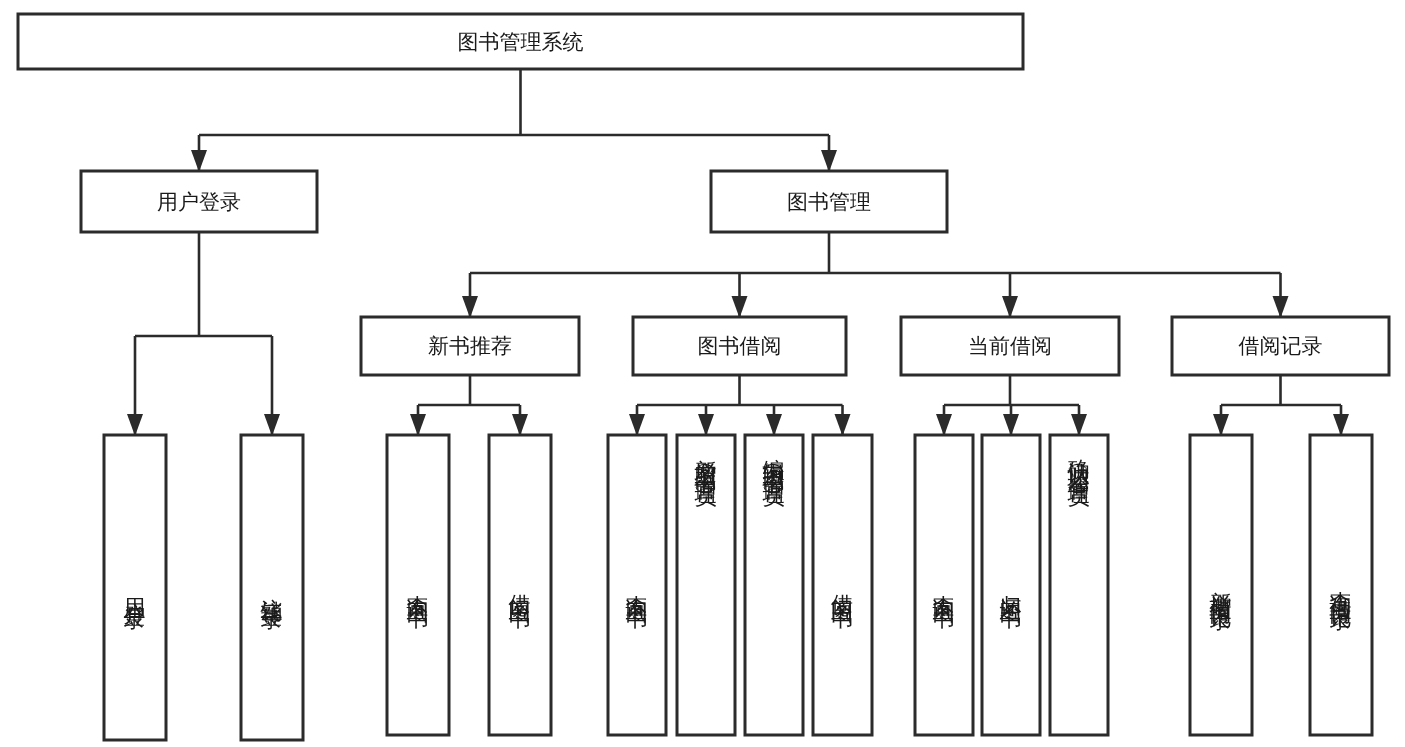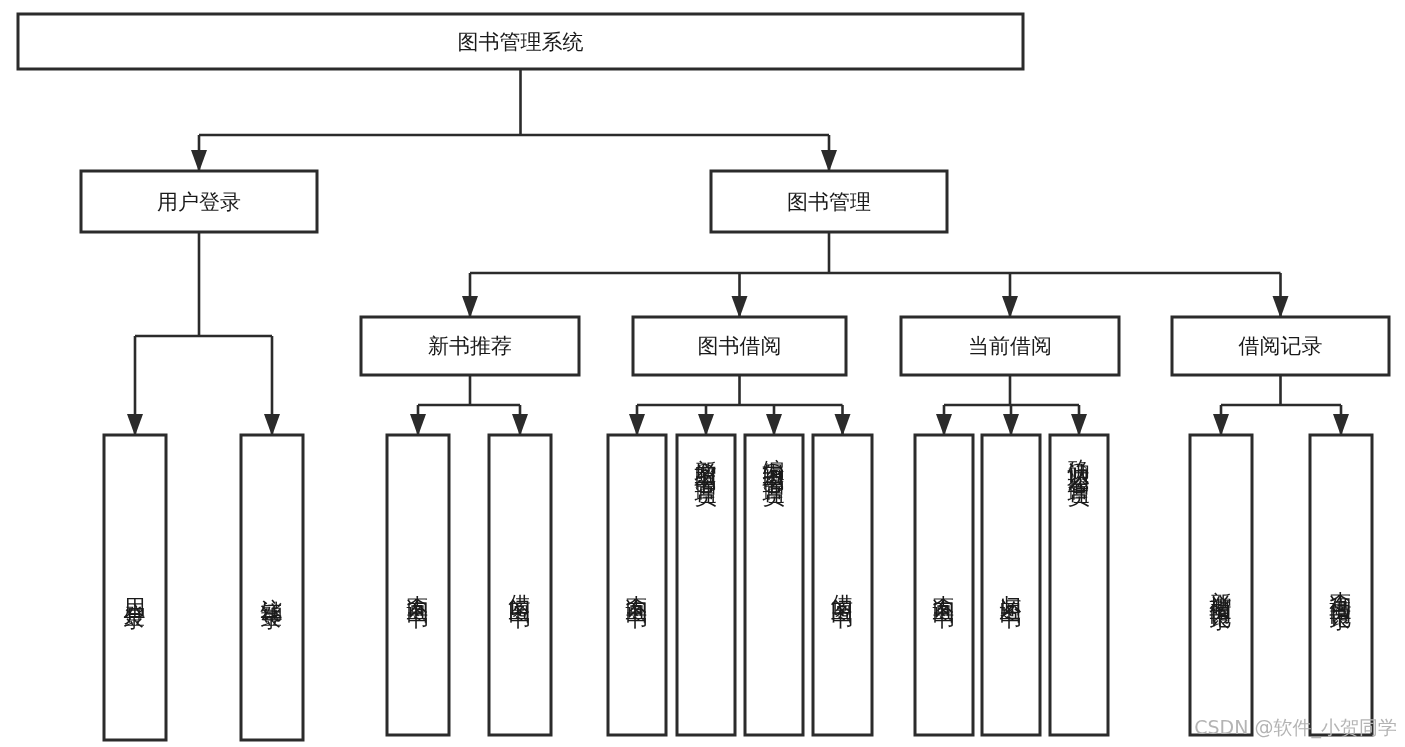--- a/index.html
+++ b/index.html
@@ -178,14 +178,13 @@
       <div class="vlabel" style="left: 608px; top: 435px; width: 58px; height: 300px;">查询图书</div>
       <div class="vlabel align-top" style="left: 677px; top: 435px; width: 58px; height: 300px;">新增图书（管理员）</div>
       <div class="vlabel align-top" style="left: 745px; top: 435px; width: 58px; height: 300px;">编辑图书（管理员）</div>
       <div class="vlabel" style="left: 813px; top: 435px; width: 59px; height: 300px;">借阅图书</div>
       <div class="vlabel" style="left: 915px; top: 435px; width: 58px; height: 300px;">查询图书</div>
       <div class="vlabel" style="left: 982px; top: 435px; width: 58px; height: 300px;">归还图书</div>
       <div class="vlabel align-top" style="left: 1050px; top: 435px; width: 58px; height: 300px;">确认归还（管理员）</div>
       <div class="vlabel" style="left: 1190px; top: 435px; width: 62px; height: 300px;">新增借阅记录</div>
       <div class="vlabel" style="left: 1310px; top: 435px; width: 62px; height: 300px;">查询借阅记录</div>
     </div>
-  <div class="watermark">CSDN @软件_小贺同学</div>
 </div>
 
 </body></html>

